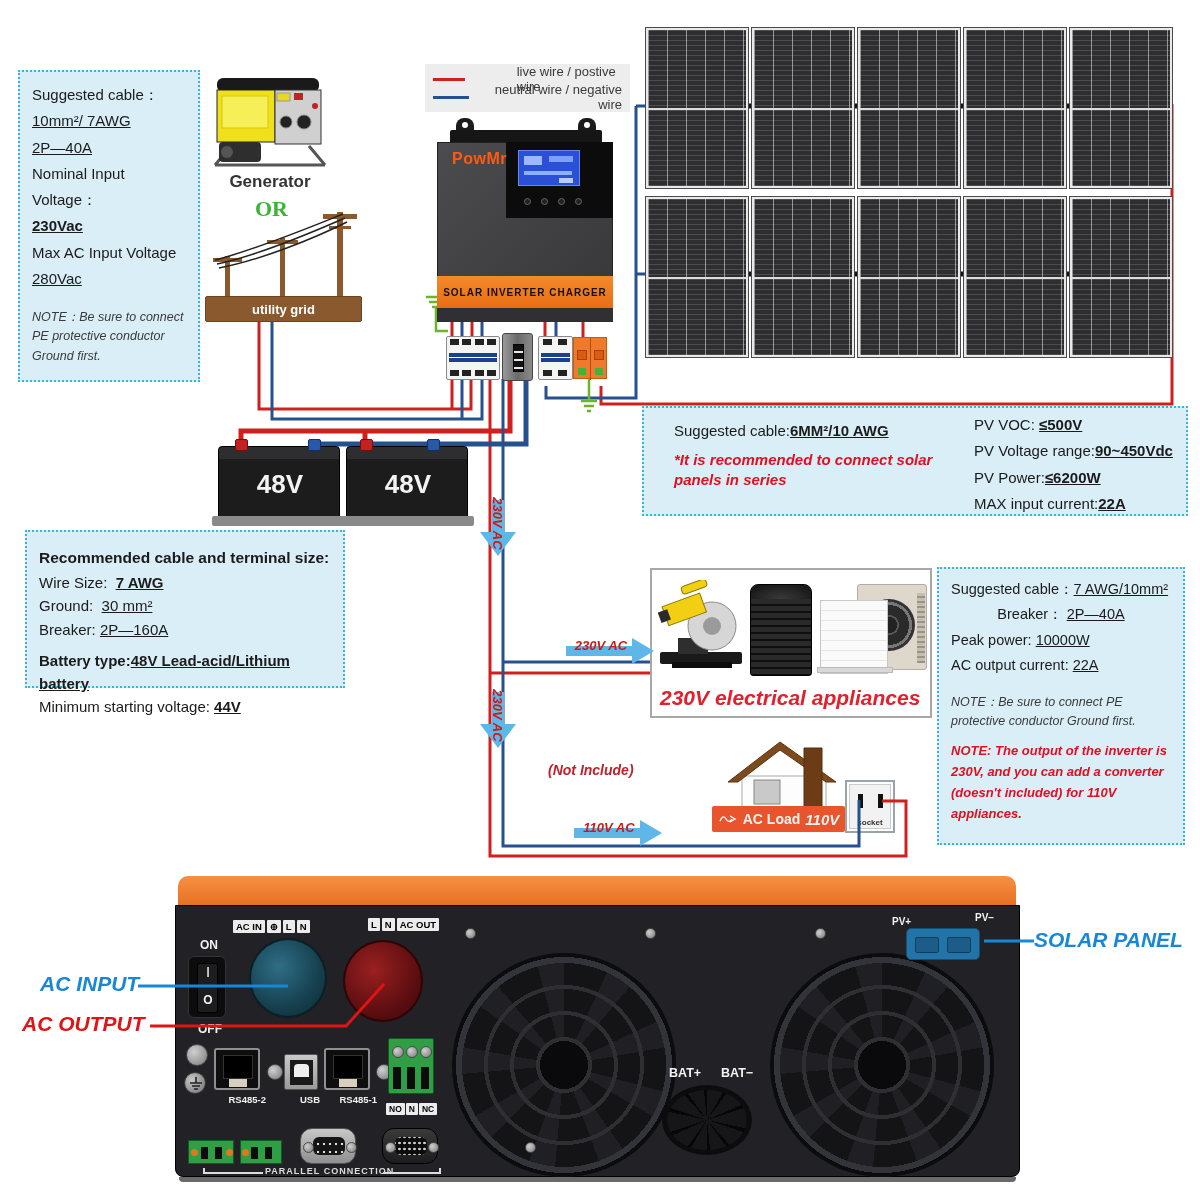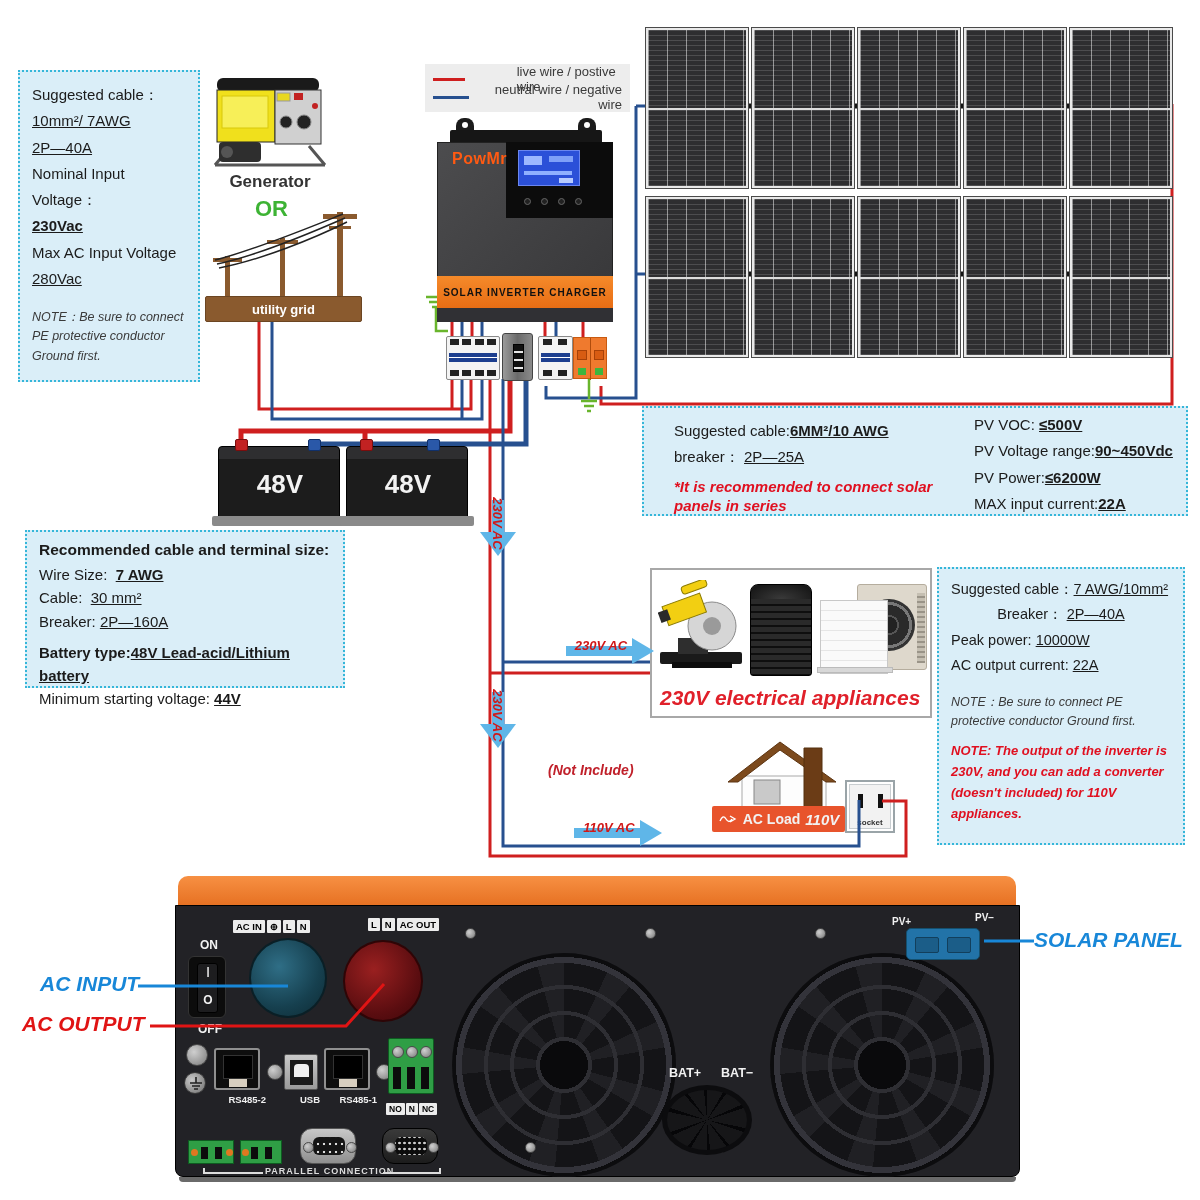--- a/index.html
+++ b/index.html
@@ -84,21 +84,21 @@
     <rect x="70" y="22" width="46" height="54" fill="#d0d0d0" stroke="#333"></rect>
     <rect x="72" y="25" width="13" height="8" fill="#e8d820" stroke="#999"></rect>
     <rect x="89" y="25" width="9" height="7" fill="#c22222"></rect>
     <circle cx="81" cy="54" r="6" fill="#222" stroke="#888"></circle>
     <circle cx="99" cy="54" r="7" fill="#222" stroke="#888"></circle>
     <circle cx="110" cy="38" r="3" fill="#c22222"></circle>
     <rect x="14" y="74" width="42" height="20" rx="4" fill="#2e2e2e"></rect>
     <circle cx="22" cy="84" r="6" fill="#555"></circle>
   </svg>
   <div class="t" style="left:210px;top:172px;width:120px;text-align:center;font-size:17px;color:#333;z-index:6;">Generator</div>
-  <div class="t b" style="left:255px;top:196px;font-size:22px;color:#3db334;z-index:6;">OR</div>
+  <div class="t b" style="left:255px;top:196px;font-size:22px;color:#3db334;z-index:6;font-family:Liberation Serif, serif;">OR</div>
 
   <svg class="a" style="left:195px;top:198px;z-index:6;" width="175" height="125" viewBox="0 0 175 125">
     <rect x="30" y="58" width="5" height="45" fill="#8a5a2e"></rect>
     <rect x="18" y="60" width="29" height="4" fill="#8a5a2e"></rect>
     <rect x="85" y="40" width="5" height="63" fill="#8a5a2e"></rect>
     <rect x="72" y="42" width="31" height="4" fill="#8a5a2e"></rect>
     <rect x="142" y="14" width="6" height="89" fill="#8a5a2e"></rect>
     <rect x="128" y="16" width="34" height="5" fill="#8a5a2e"></rect>
     <rect x="134" y="28" width="22" height="3" fill="#8a5a2e"></rect>
     <path d="M148,16 C118,28 60,52 20,62 M150,20 C118,34 62,58 22,66 M152,24 C120,40 66,62 24,70" stroke="#222" stroke-width="1.5" fill="none"></path>
@@ -177,21 +177,20 @@
   <div class="panel" style="left:1070px;top:28px;"></div>
   <div class="panel" style="left:646px;top:197px;"></div>
   <div class="panel" style="left:752px;top:197px;"></div>
   <div class="panel" style="left:858px;top:197px;"></div>
   <div class="panel" style="left:964px;top:197px;"></div>
   <div class="panel" style="left:1070px;top:197px;"></div>
 
   <div class="ib" style="left:642px;top:406px;width:546px;height:110px;z-index:8;padding:8px 14px;">
     <div class="a" style="left:30px;top:10px;width:300px;">
       <div class="ln"><span>Suggested cable:</span><span class="u b">6MM²/10 AWG</span></div>
-      <div class="ln"><span>breaker：</span>&nbsp;<span class="u">2P—25A</span></div>
       <div class="b i" style="color:#e01020;font-size:15px;line-height:1.3;margin-top:6px;">*It is recommended to connect solar panels in series</div>
     </div>
     <div class="a" style="left:330px;top:4px;width:210px;">
       <div class="ln"><span>PV VOC:</span> <span class="u b">≤500V</span></div>
       <div class="ln"><span>PV Voltage range:</span><span class="u b">90~450Vdc</span></div>
       <div class="ln"><span>PV Power:</span><span class="u b">≤6200W</span></div>
       <div class="ln"><span>MAX input current:</span><span class="u b">22A</span></div>
     </div>
   </div>
 
@@ -203,24 +202,24 @@
   </div>
   <div class="a" style="left:212px;top:516px;width:134px;height:10px;background:#8a8a8a;border-radius:2px;z-index:6;"></div>
   <div class="a" style="left:346px;top:446px;width:122px;height:74px;background:#1c1c1c;border:1px solid #000;border-radius:4px;z-index:6;">
     <div class="a" style="left:0;top:0;width:100%;height:12px;background:#2e2e30;border-radius:4px 4px 0 0;"></div>
     <div class="a" style="left:13px;top:-8px;width:13px;height:12px;background:#c22222;border:1px solid #7a0d0d;border-radius:2px;"></div>
     <div class="a" style="left:80px;top:-8px;width:13px;height:12px;background:#2a58a8;border:1px solid #10306a;border-radius:2px;"></div>
     <div class="t b wht" style="left:0;top:22px;width:122px;text-align:center;font-size:26px;">48V</div>
   </div>
   <div class="a" style="left:340px;top:516px;width:134px;height:10px;background:#8a8a8a;border-radius:2px;z-index:6;"></div>
 
-  <div class="ib" style="left:25px;top:530px;width:320px;height:158px;z-index:8;padding:4px 12px;">
+  <div class="ib" style="left:25px;top:530px;width:320px;height:158px;z-index:8;padding:12px 12px;">
     <div class="ln b" style="font-size:15.5px;">Recommended cable and terminal size:</div>
     <div class="ln" style="line-height:1.55;"><span>Wire Size:</span>&nbsp;&nbsp;<span class="u b">7 AWG</span></div>
-    <div class="ln" style="line-height:1.55;"><span>Cable:</span>&nbsp;&nbsp;<span class="u">30 mm²</span></div>
+    <div class="ln" style="line-height:1.55;"><span>Ground:</span>&nbsp;&nbsp;<span class="u">30 mm²</span></div>
     <div class="ln" style="line-height:1.55;"><span>Breaker:</span> <span class="u">2P—160A</span></div>
     <div class="ln b" style="line-height:1.55;margin-top:8px;"><span>Battery type:</span><span class="u">48V Lead-acid/Lithium battery</span></div>
     <div class="ln" style="line-height:1.55;"><span>Minimum starting voltage:</span> <span class="u b">44V</span></div>
   </div>
 
   <div class="arrow-shaft" style="left:492px;top:500px;width:12px;height:32px;"></div>
   <div class="head-down" style="left:480px;top:532px;"></div>
   <div class="t flowtxt vtext" style="left:462px;top:516px;width:70px;z-index:8;">230V AC</div>
 
   <div class="arrow-shaft" style="left:566px;top:646px;width:66px;height:10px;"></div>

